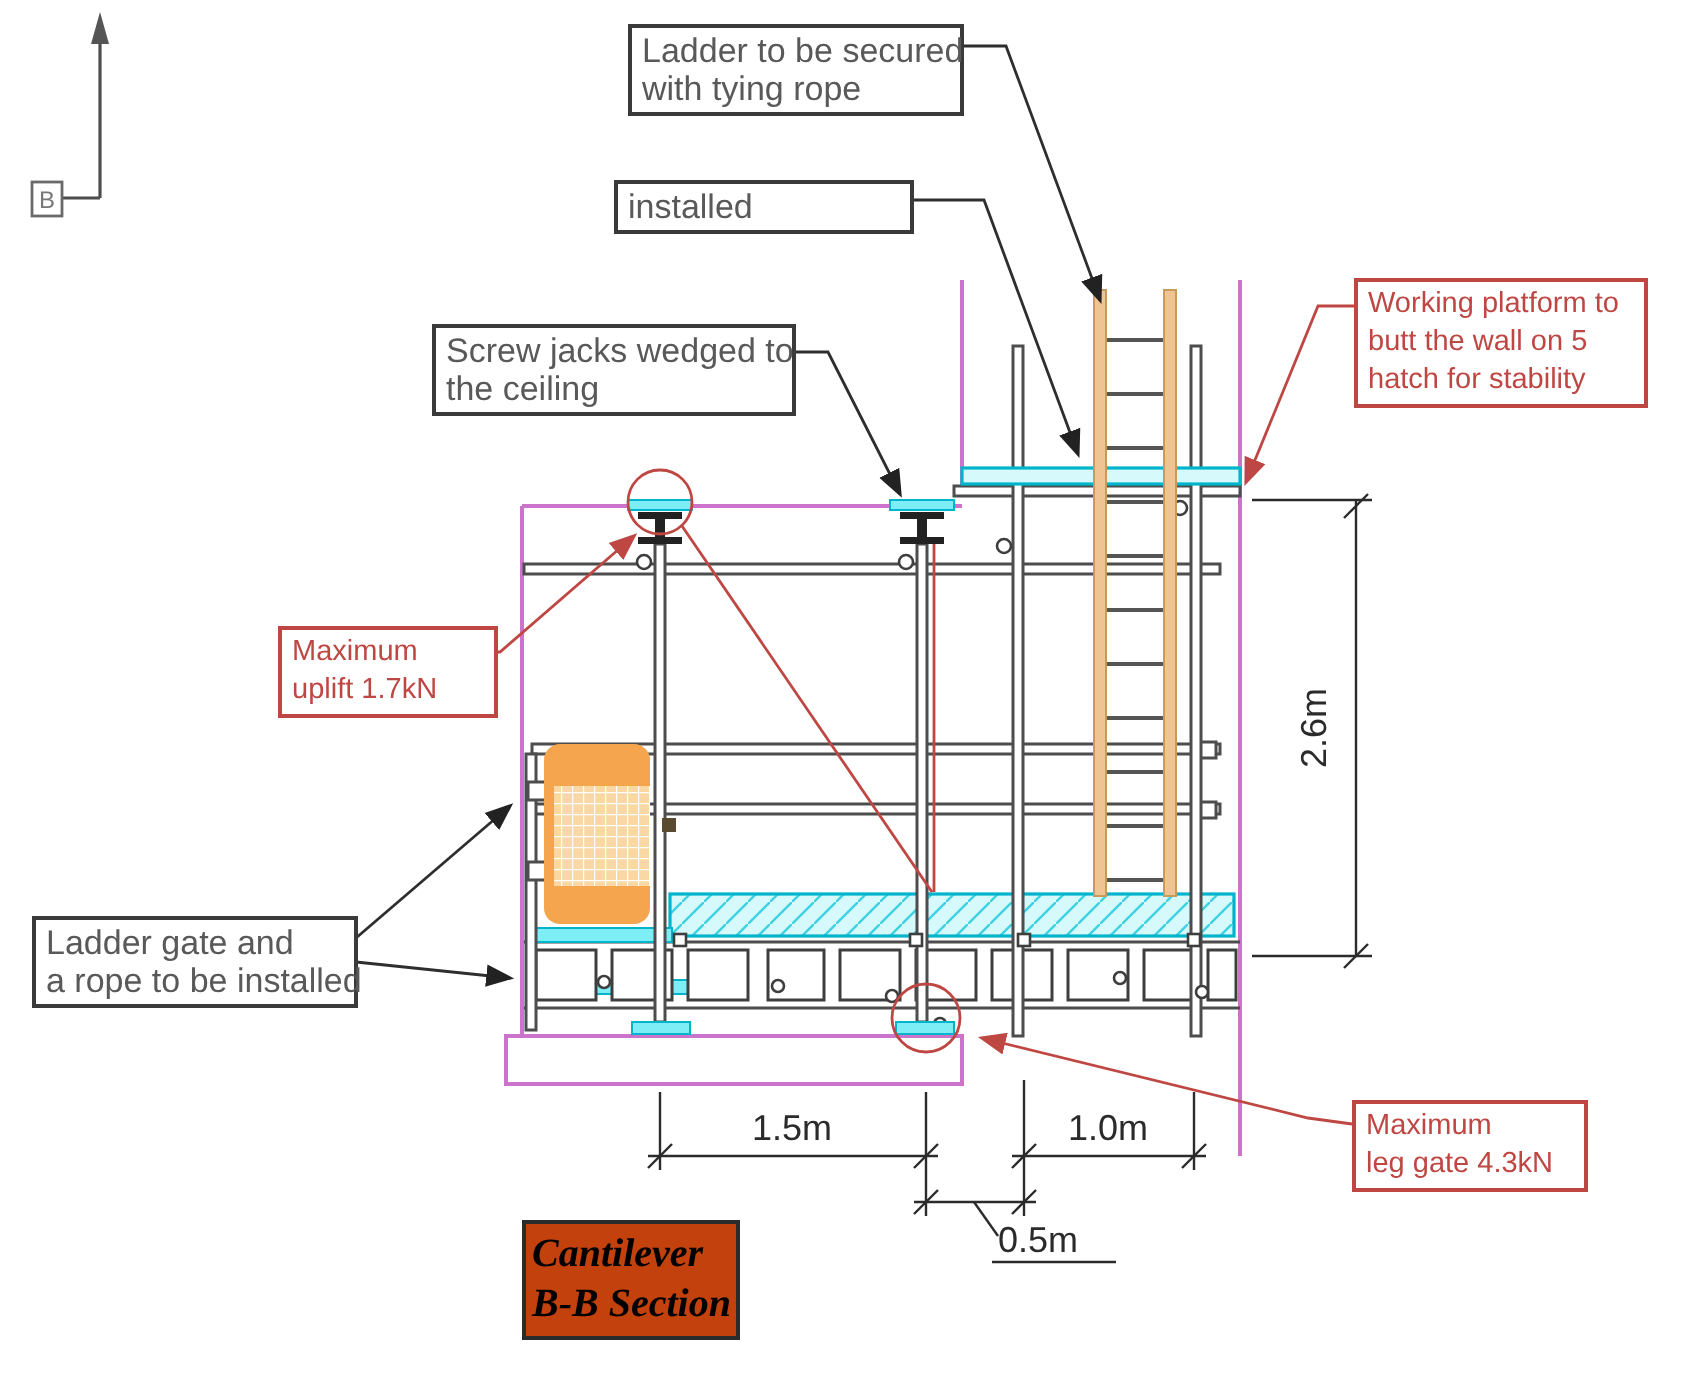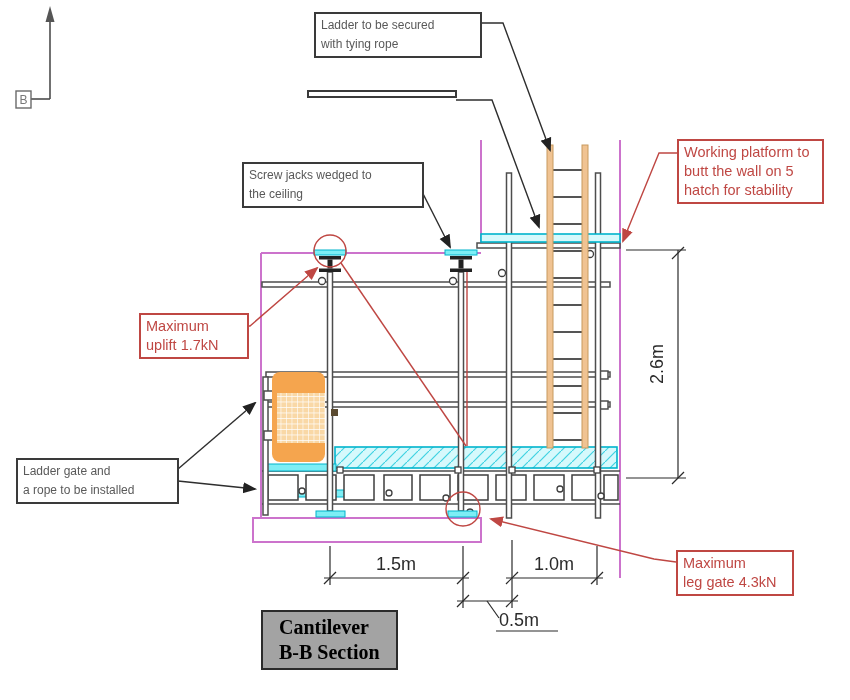--- a/index.html
+++ b/index.html
@@ -11,26 +11,26 @@
     --platform_cyan_solid:#7deef5;
     --ladder_tan:#f0c causes;
   }
   *{margin:0;padding:0;box-sizing:border-box;}
   body{background:#ffffff;font-family:"Liberation Sans",sans-serif;}
   .stage{position:relative;width:850px;height:700px;background:#fff;overflow:hidden;}
   .stage svg{position:absolute;left:0;top:0;}
 
   
   .callout{position:absolute;background:#fff;border:2px solid var(--callout_border);
-           color:var(--callout_text);font-size:12px;line-height:19px;padding:2px 5px;z-index:5;}
+           color:var(--callout_text);font-size:17px;line-height:19px;padding:2px 5px;z-index:5;}
   .callout div{white-space:nowrap;}
   .callout.red{border-color:var(--annotation_red);color:var(--annotation_red);font-size:14.5px;}
-  .title-box{position:absolute;background:#a3a3a3;border:2px solid #2b2b2b;color:#000;
-             font-family:"Liberation Serif",serif;font-weight:bold;
-             font-size:20px;line-height:25px;padding:3px 16px;z-index:5;}
+  .title-box{position:absolute;background:#c2410c;border:2px solid #2b2b2b;color:#000;
+             font-family:"Liberation Serif",serif;font-style:italic;font-weight:bold;
+             font-size:20px;line-height:25px;padding:3px 3px;z-index:5;}
 
   
   .wall{stroke:var(--wall_magenta);stroke-width:2;fill:none;}
   .slab{stroke:var(--wall_magenta);stroke-width:2;fill:#ffffff;}
   .gray{stroke:var(--structure_gray);stroke-width:1.6;fill:none;}
   .tube{fill:#ffffff;stroke:var(--structure_gray);stroke-width:1.5;}
   .black{stroke:#2e2e2e;stroke-width:1.4;fill:none;}
   .red-ln{stroke:var(--annotation_red);stroke-width:1.4;fill:none;}
   .cyan-edge{stroke:var(--platform_cyan);stroke-width:1.6;}
   .cyan-solid{fill:var(--platform_cyan_solid);stroke:var(--platform_cyan);stroke-width:1;}
@@ -231,23 +231,24 @@
       <text x="663" y="364" text-anchor="middle" class="dim-text" transform="rotate(-90 663 364)">2.6m</text>
     </g>
   </svg>
 
   <div class="callout" style="left:314px;top:12px;width:168px;">
     <div>Ladder to be secured</div>
     <div>with tying rope</div>
   </div>
 
   <div class="callout" style="left:307px;top:90px;width:150px;">
-  </div>
-
-  <div class="callout" style="left:216px;top:162px;width:182px;margin-left:26px;">
+    <div>installed</div>
+  </div>
+
+  <div class="callout" style="left:216px;top:162px;width:182px;">
     <div>Screw jacks wedged to</div>
     <div>the ceiling</div>
   </div>
 
   <div class="callout red" style="left:677px;top:139px;width:147px;">
     <div>Working platform to</div>
     <div>butt the wall on 5</div>
     <div>hatch for stability</div>
   </div>
 

